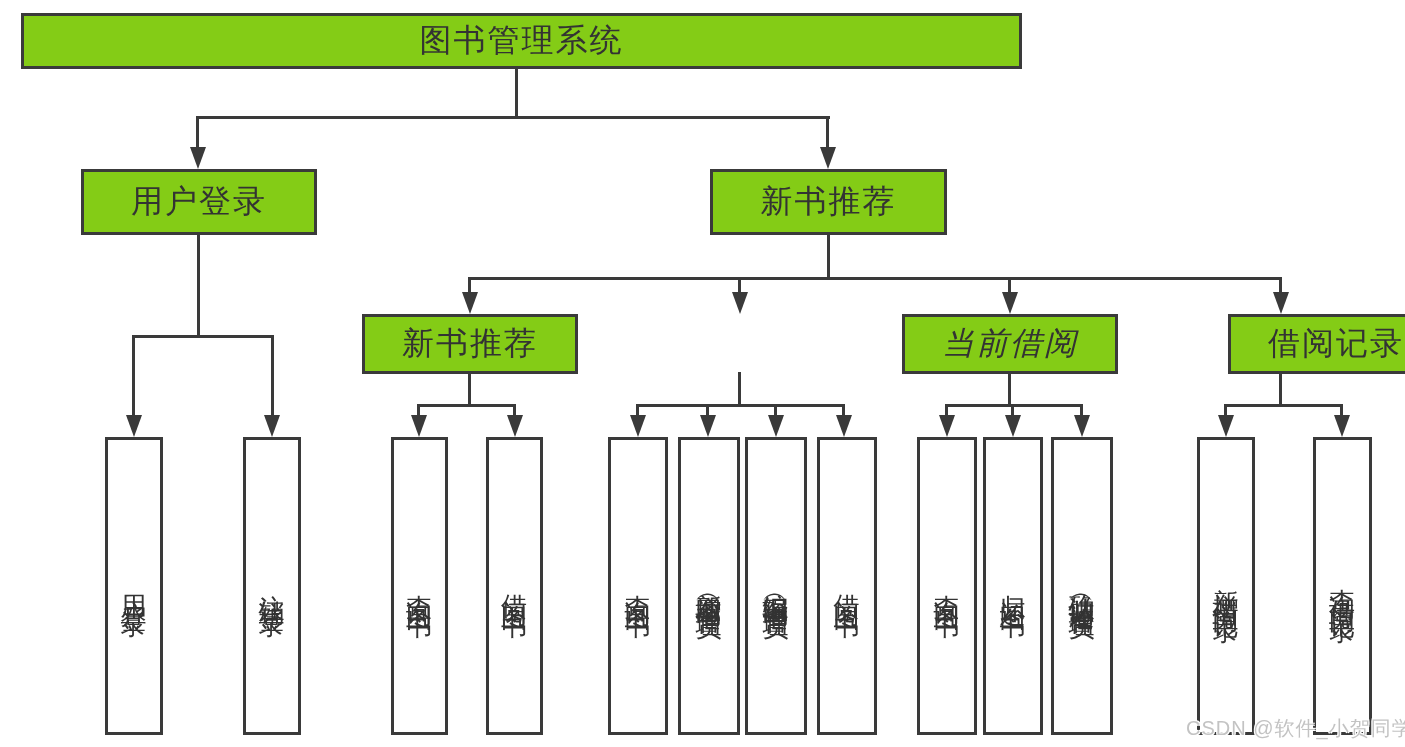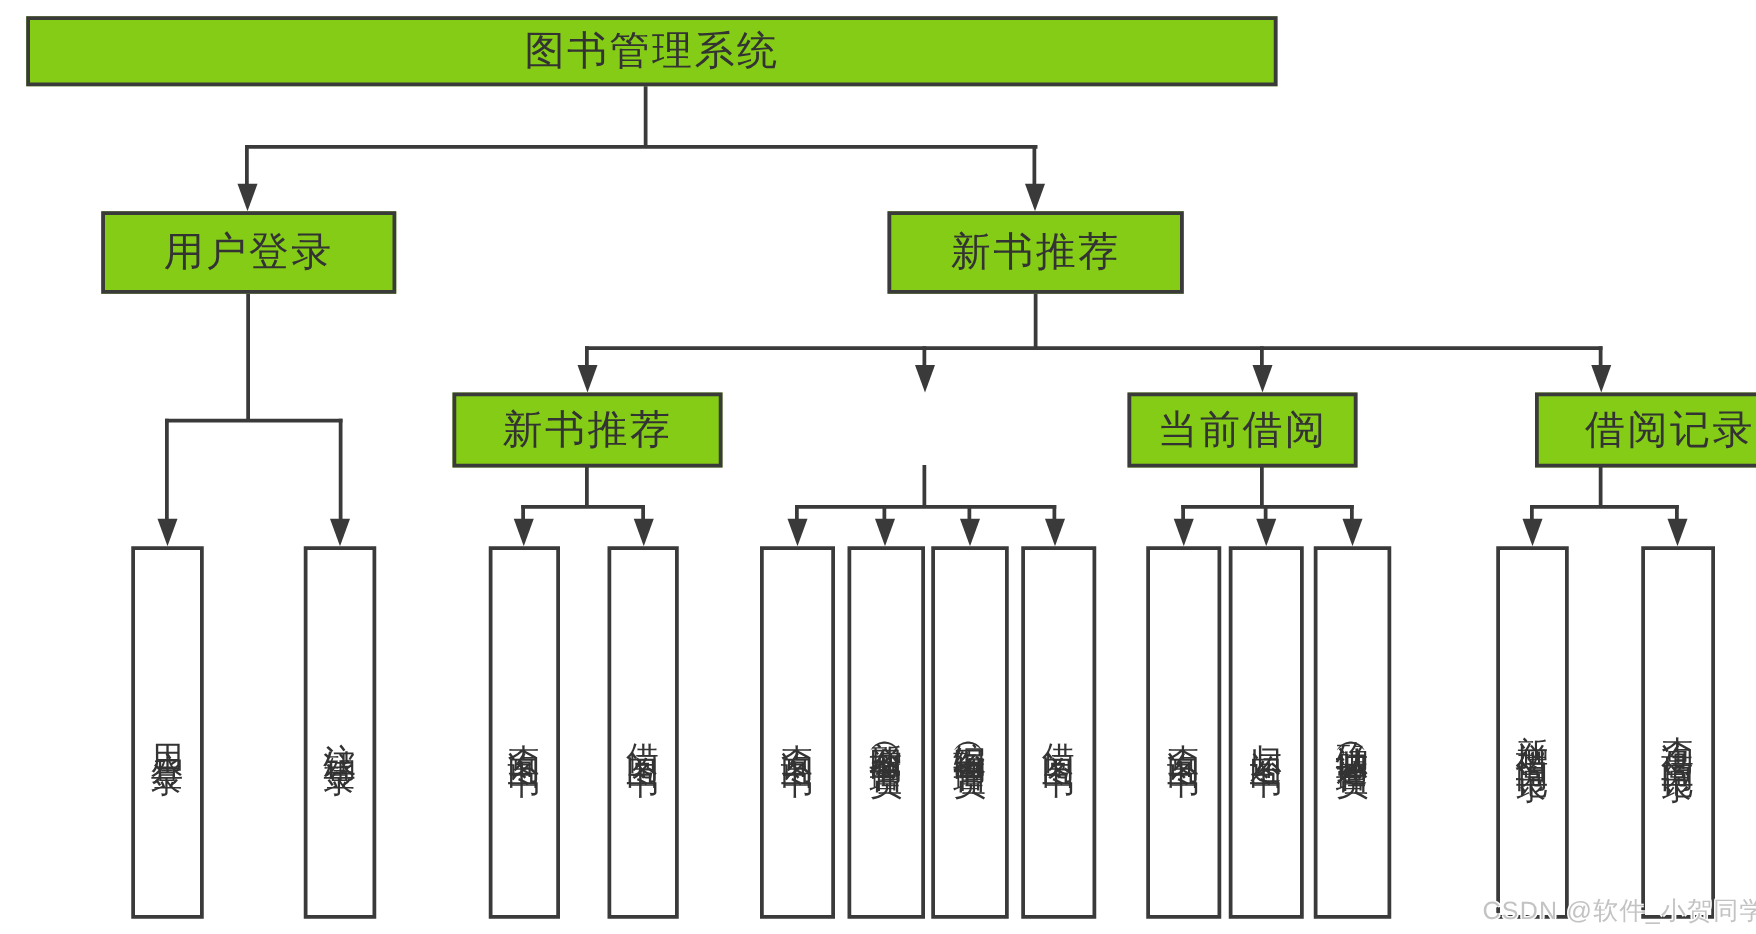--- a/index.html
+++ b/index.html
@@ -89,21 +89,21 @@
   <div class="vline" style="left:468px;top:277px;height:18px;"></div>
   <div class="arrow" style="left:462px;top:292px;"></div>
   <div class="vline" style="left:738px;top:277px;height:18px;"></div>
   <div class="arrow" style="left:732px;top:292px;"></div>
   <div class="vline" style="left:1008px;top:277px;height:18px;"></div>
   <div class="arrow" style="left:1002px;top:292px;"></div>
   <div class="vline" style="left:1279px;top:277px;height:18px;"></div>
   <div class="arrow" style="left:1273px;top:292px;"></div>
 
   <div class="box" style="left:362px;top:314px;width:216px;height:60px;">新书推荐</div>
-  <div class="box" style="left:902px;top:314px;width:184px;height:60px;">当前借阅</div>
+  <div class="box" style="left:902px;top:314px;width:216px;height:60px;font-style:italic;">当前借阅</div>
   <div class="box" style="left:1228px;top:314px;width:216px;height:60px;">借阅记录</div>
 
   <div class="vline" style="left:468px;top:372px;height:34px;"></div>
   <div class="hline" style="left:417px;top:404px;width:99px;"></div>
   <div class="vline" style="left:417px;top:404px;height:14px;"></div>
   <div class="arrow" style="left:411px;top:415px;"></div>
   <div class="vline" style="left:513px;top:404px;height:14px;"></div>
   <div class="arrow" style="left:507px;top:415px;"></div>
 
   <div class="vline" style="left:738px;top:372px;height:34px;"></div>

